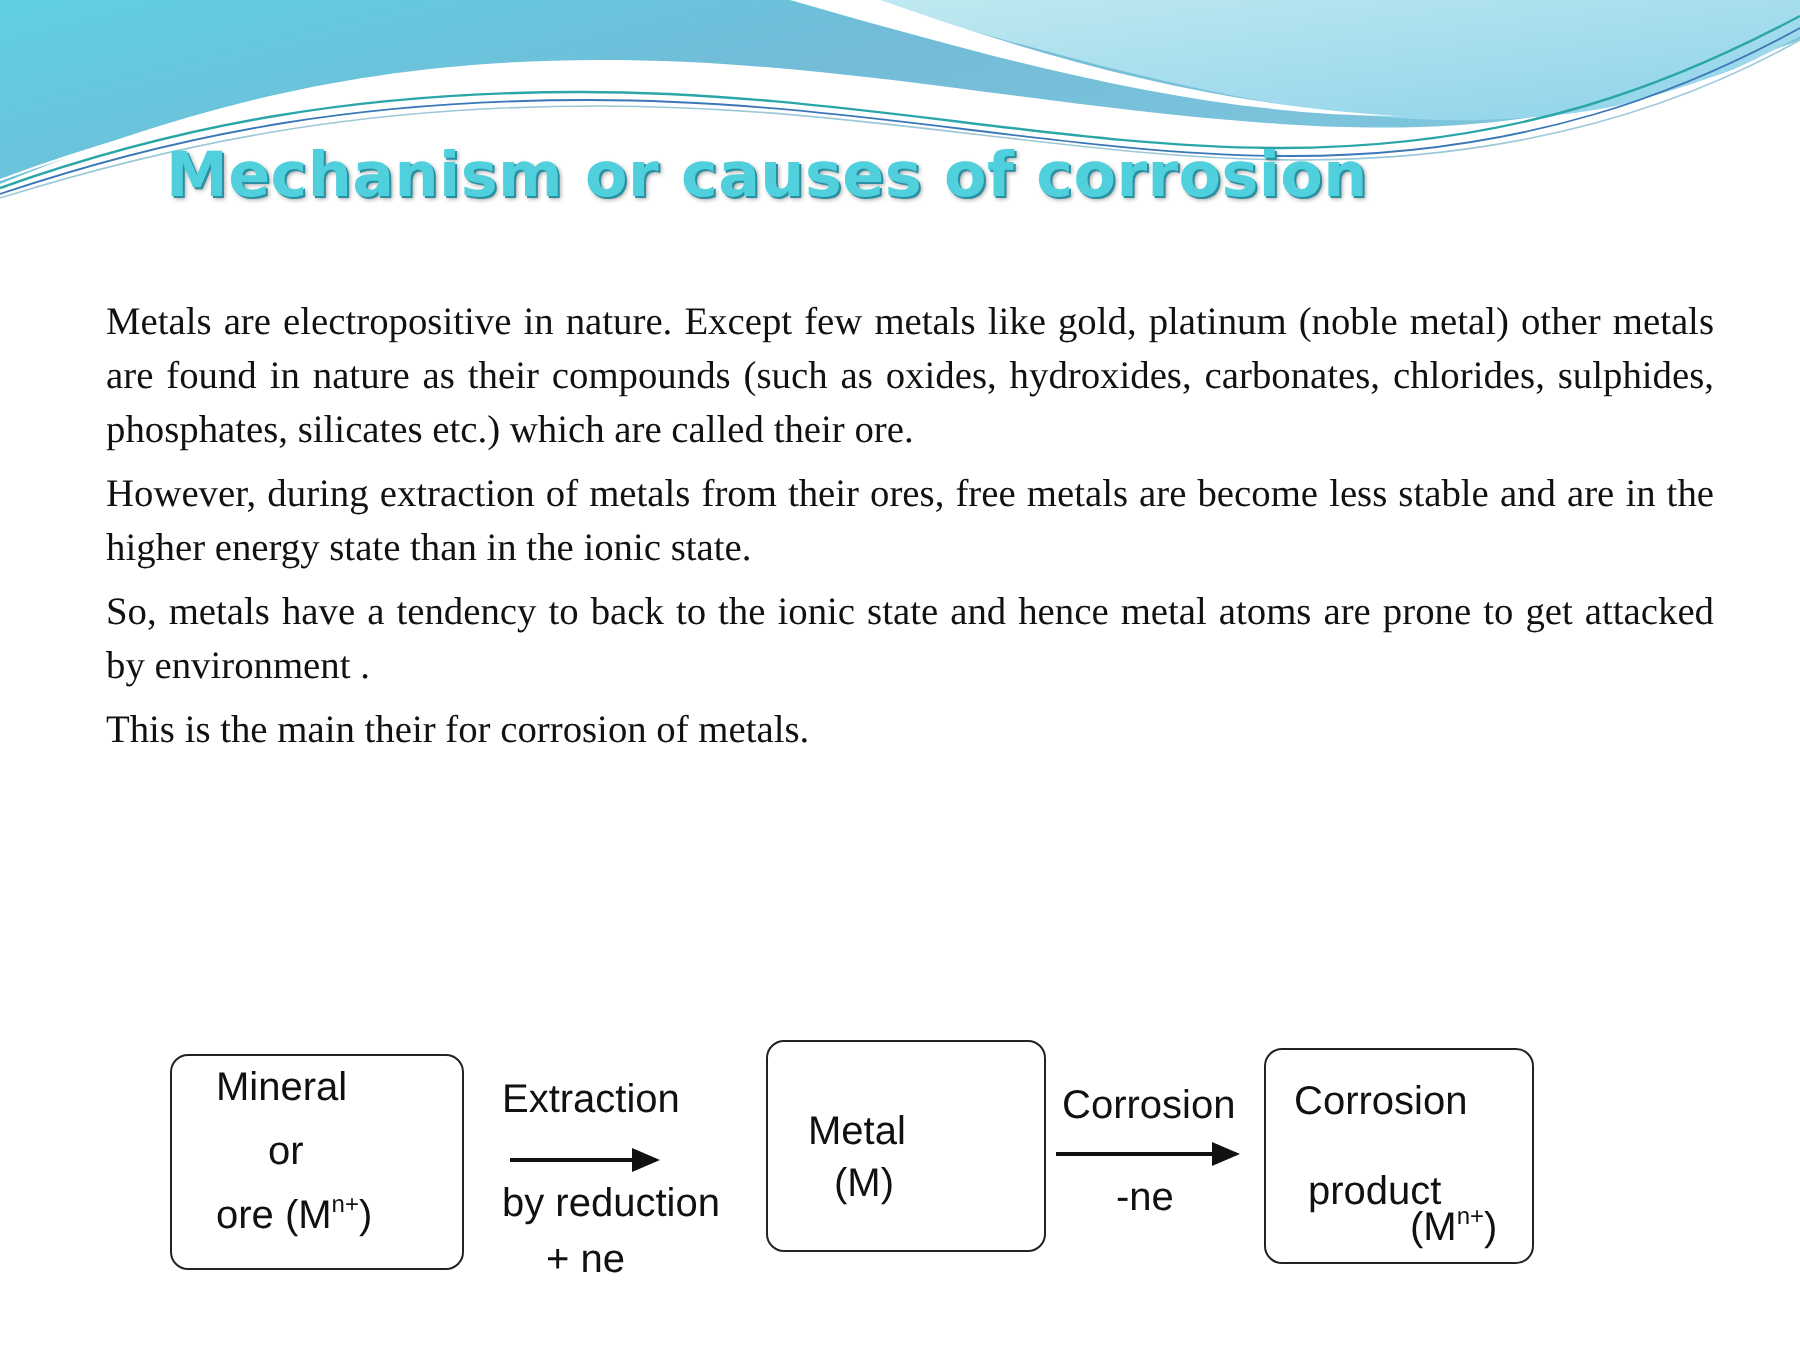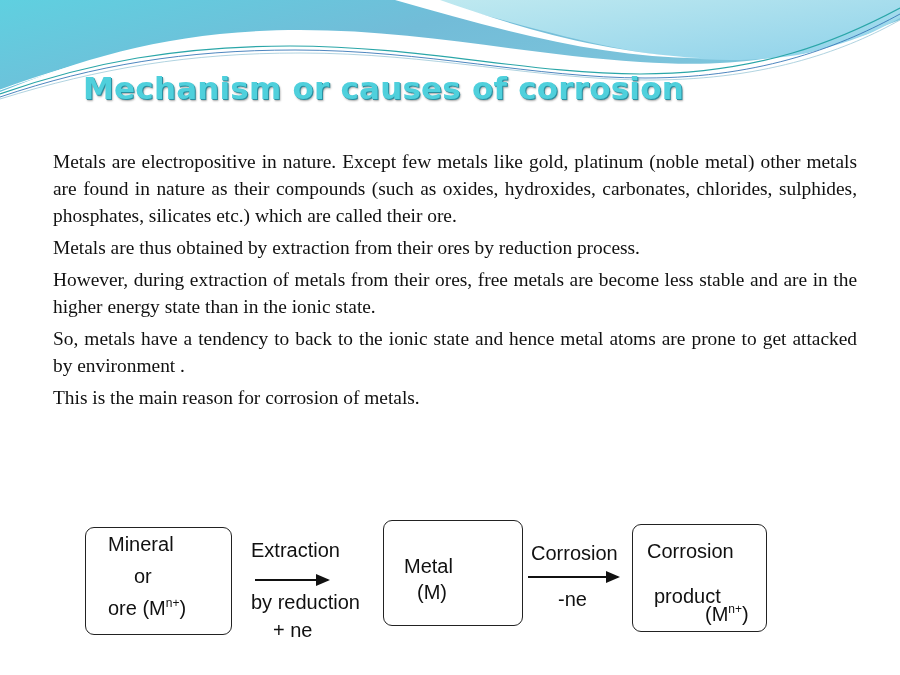--- a/index.html
+++ b/index.html
@@ -64,24 +64,23 @@
   <path d="M0,94 C90,62 180,46 290,46 C420,46 530,74 640,74 C760,74 840,40 900,8" fill="none" stroke="#2aa6a8" stroke-width="1.2"></path>
   <path d="M0,97 C95,65 185,50 295,50 C425,50 535,78 645,78 C765,78 845,44 900,14" fill="none" stroke="#3a78b8" stroke-width="0.9"></path>
   <path d="M0,99 C100,68 190,53 300,53 C430,53 540,80 650,80 C770,80 850,48 900,20" fill="none" stroke="#9cc8d8" stroke-width="0.8"></path>
   <path d="M0,90 C95,55 180,38 290,38 C420,38 520,62 620,68" fill="none" stroke="#ffffff" stroke-width="1"></path>
 </svg>
 
 <h1 class="title">Mechanism or causes of corrosion</h1>
 
 <div class="content">
   <p>Metals are electropositive in nature. Except few metals like gold, platinum (noble metal) other metals are found in nature as their compounds (such as oxides, hydroxides, carbonates, chlorides, sulphides, phosphates, silicates etc.) which are called their ore.</p>
-  <p>Metals are thus obtained by extraction from their ores by reduction process.</p>
   <p>However, during extraction of metals from their ores,  free metals are become less stable and are in the higher energy state than in the ionic state.</p>
   <p>So, metals have a tendency to back to the ionic state and hence metal atoms are prone to get attacked by environment .</p>
-  <p>This is the main reason for corrosion of metals.</p>
+  <p>This is the main their for corrosion of metals.</p>
 </div>
 
 <div class="diagram">
 
   <div class="box" style="left:85px; top:22px; width:145px; height:106px;"></div>
   <div class="lbl" style="left:108px; top:28px;">Mineral</div>
   <div class="lbl" style="left:134px; top:60px;">or</div>
   <div class="lbl" style="left:108px; top:92px;"><span>ore  (M</span><sup>n+</sup><span>)</span></div>
 
   <div class="lbl" style="left:251px; top:34px;">Extraction</div>

